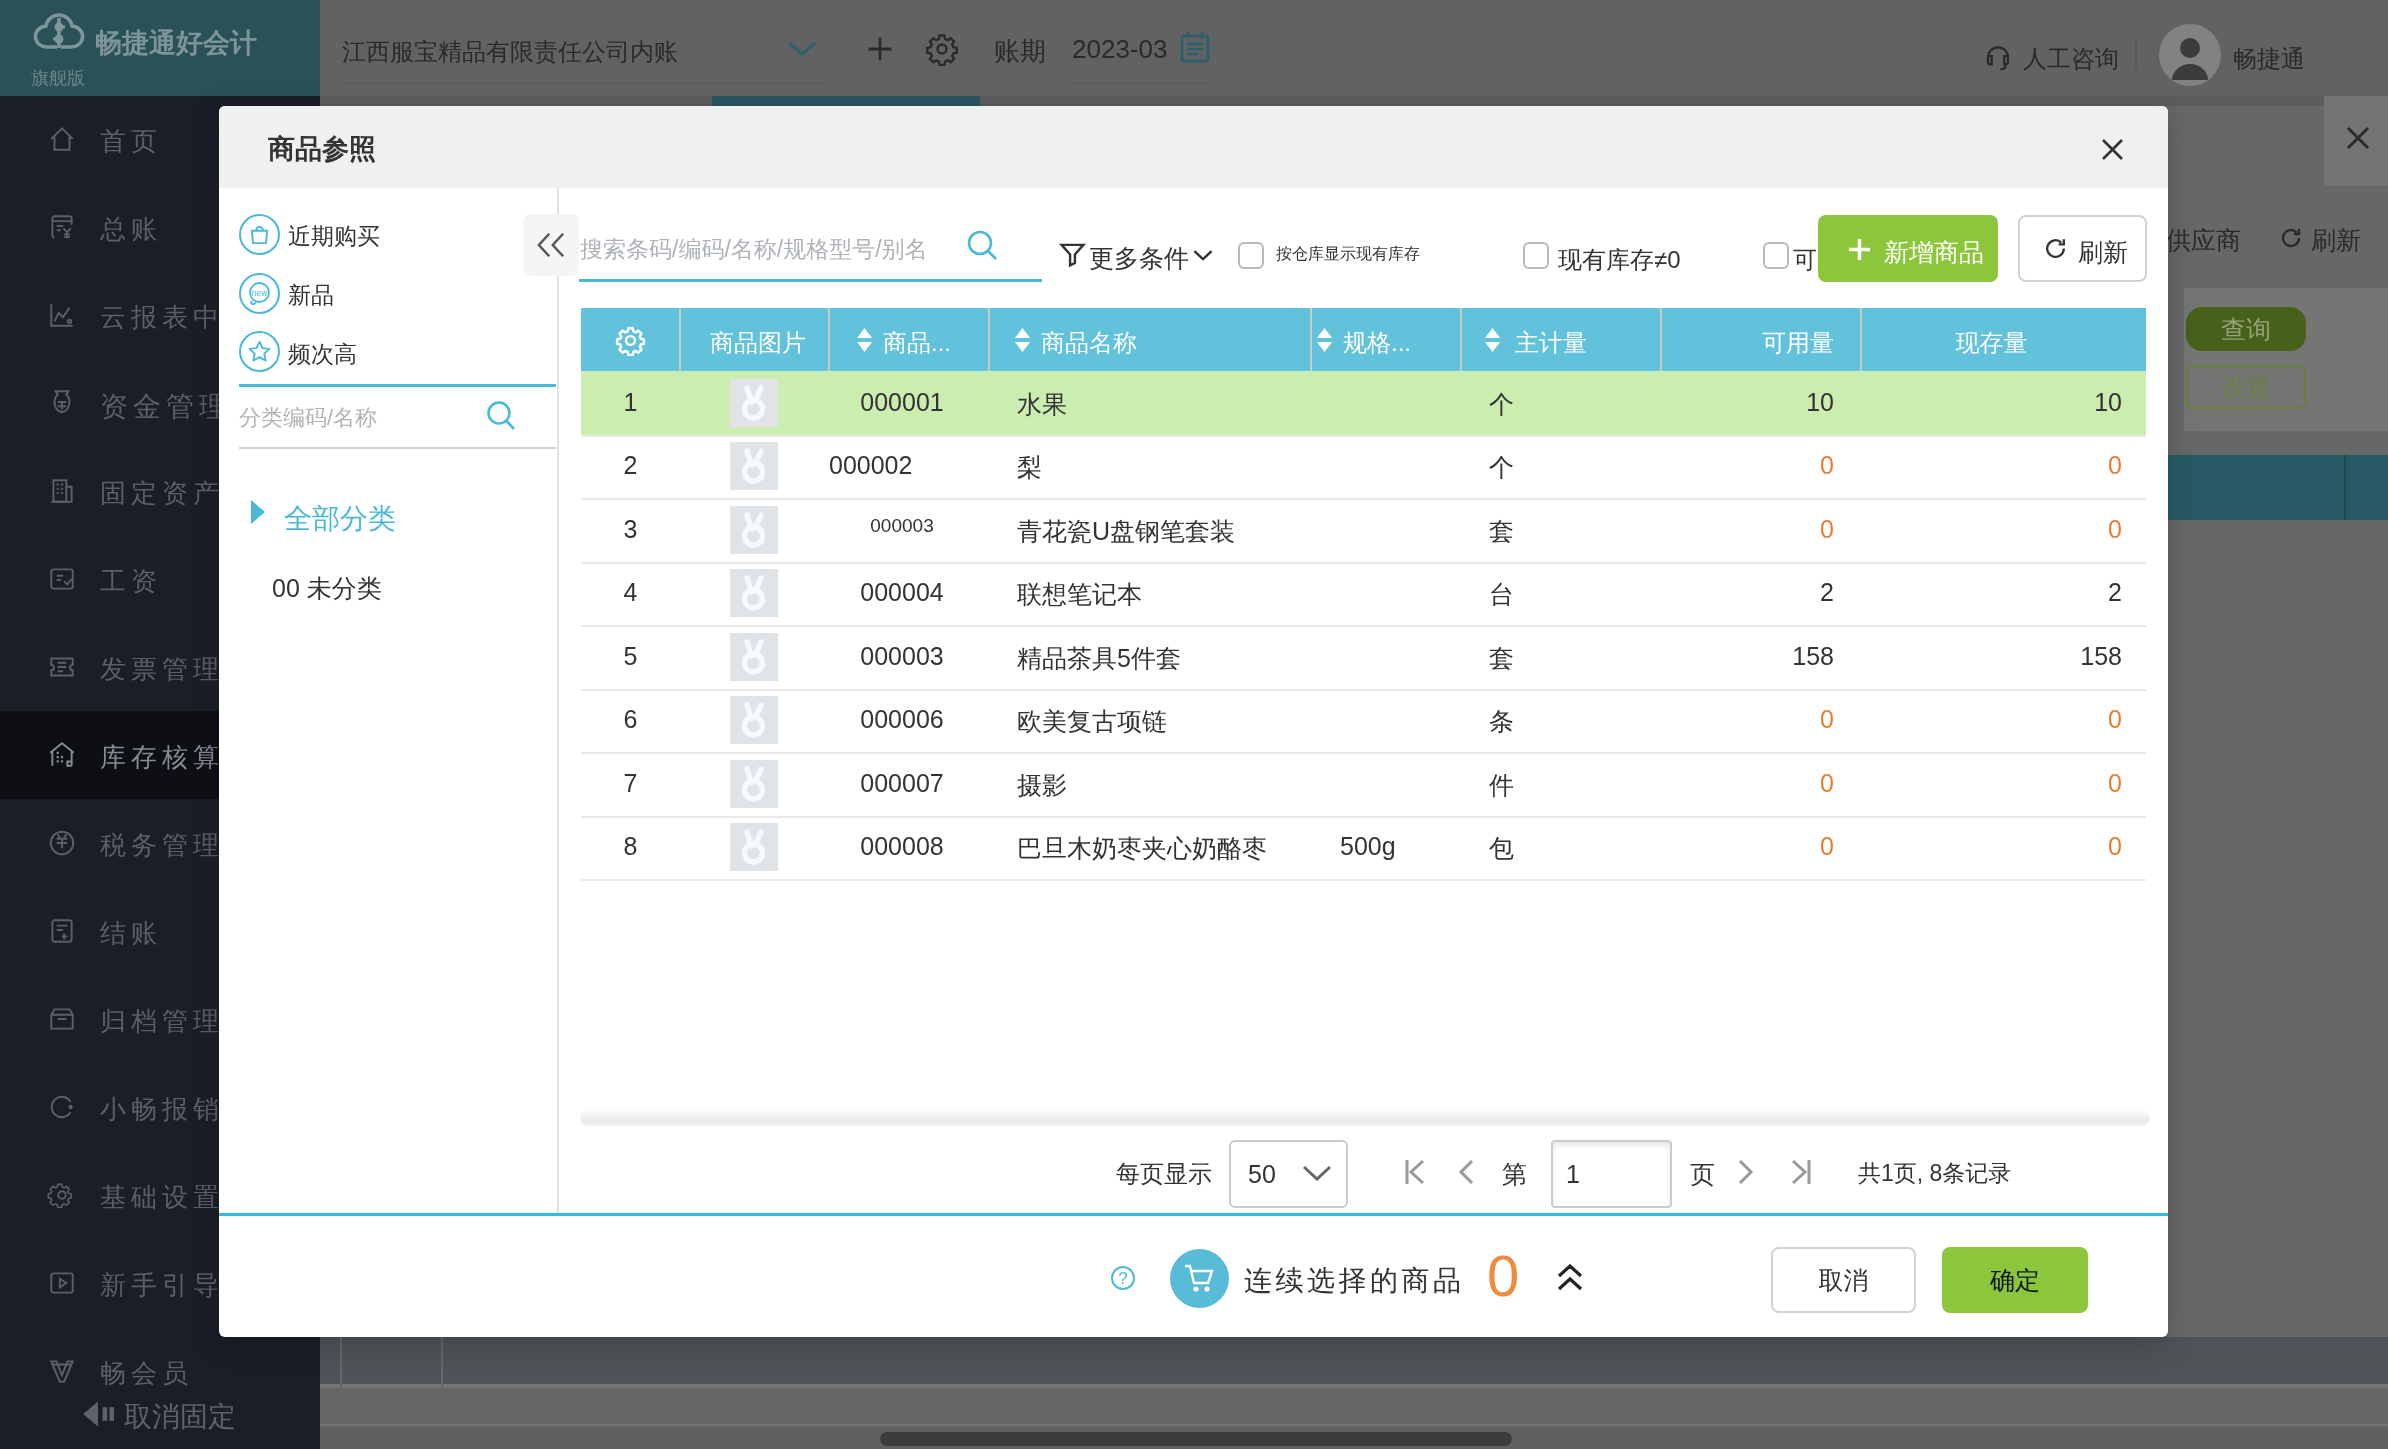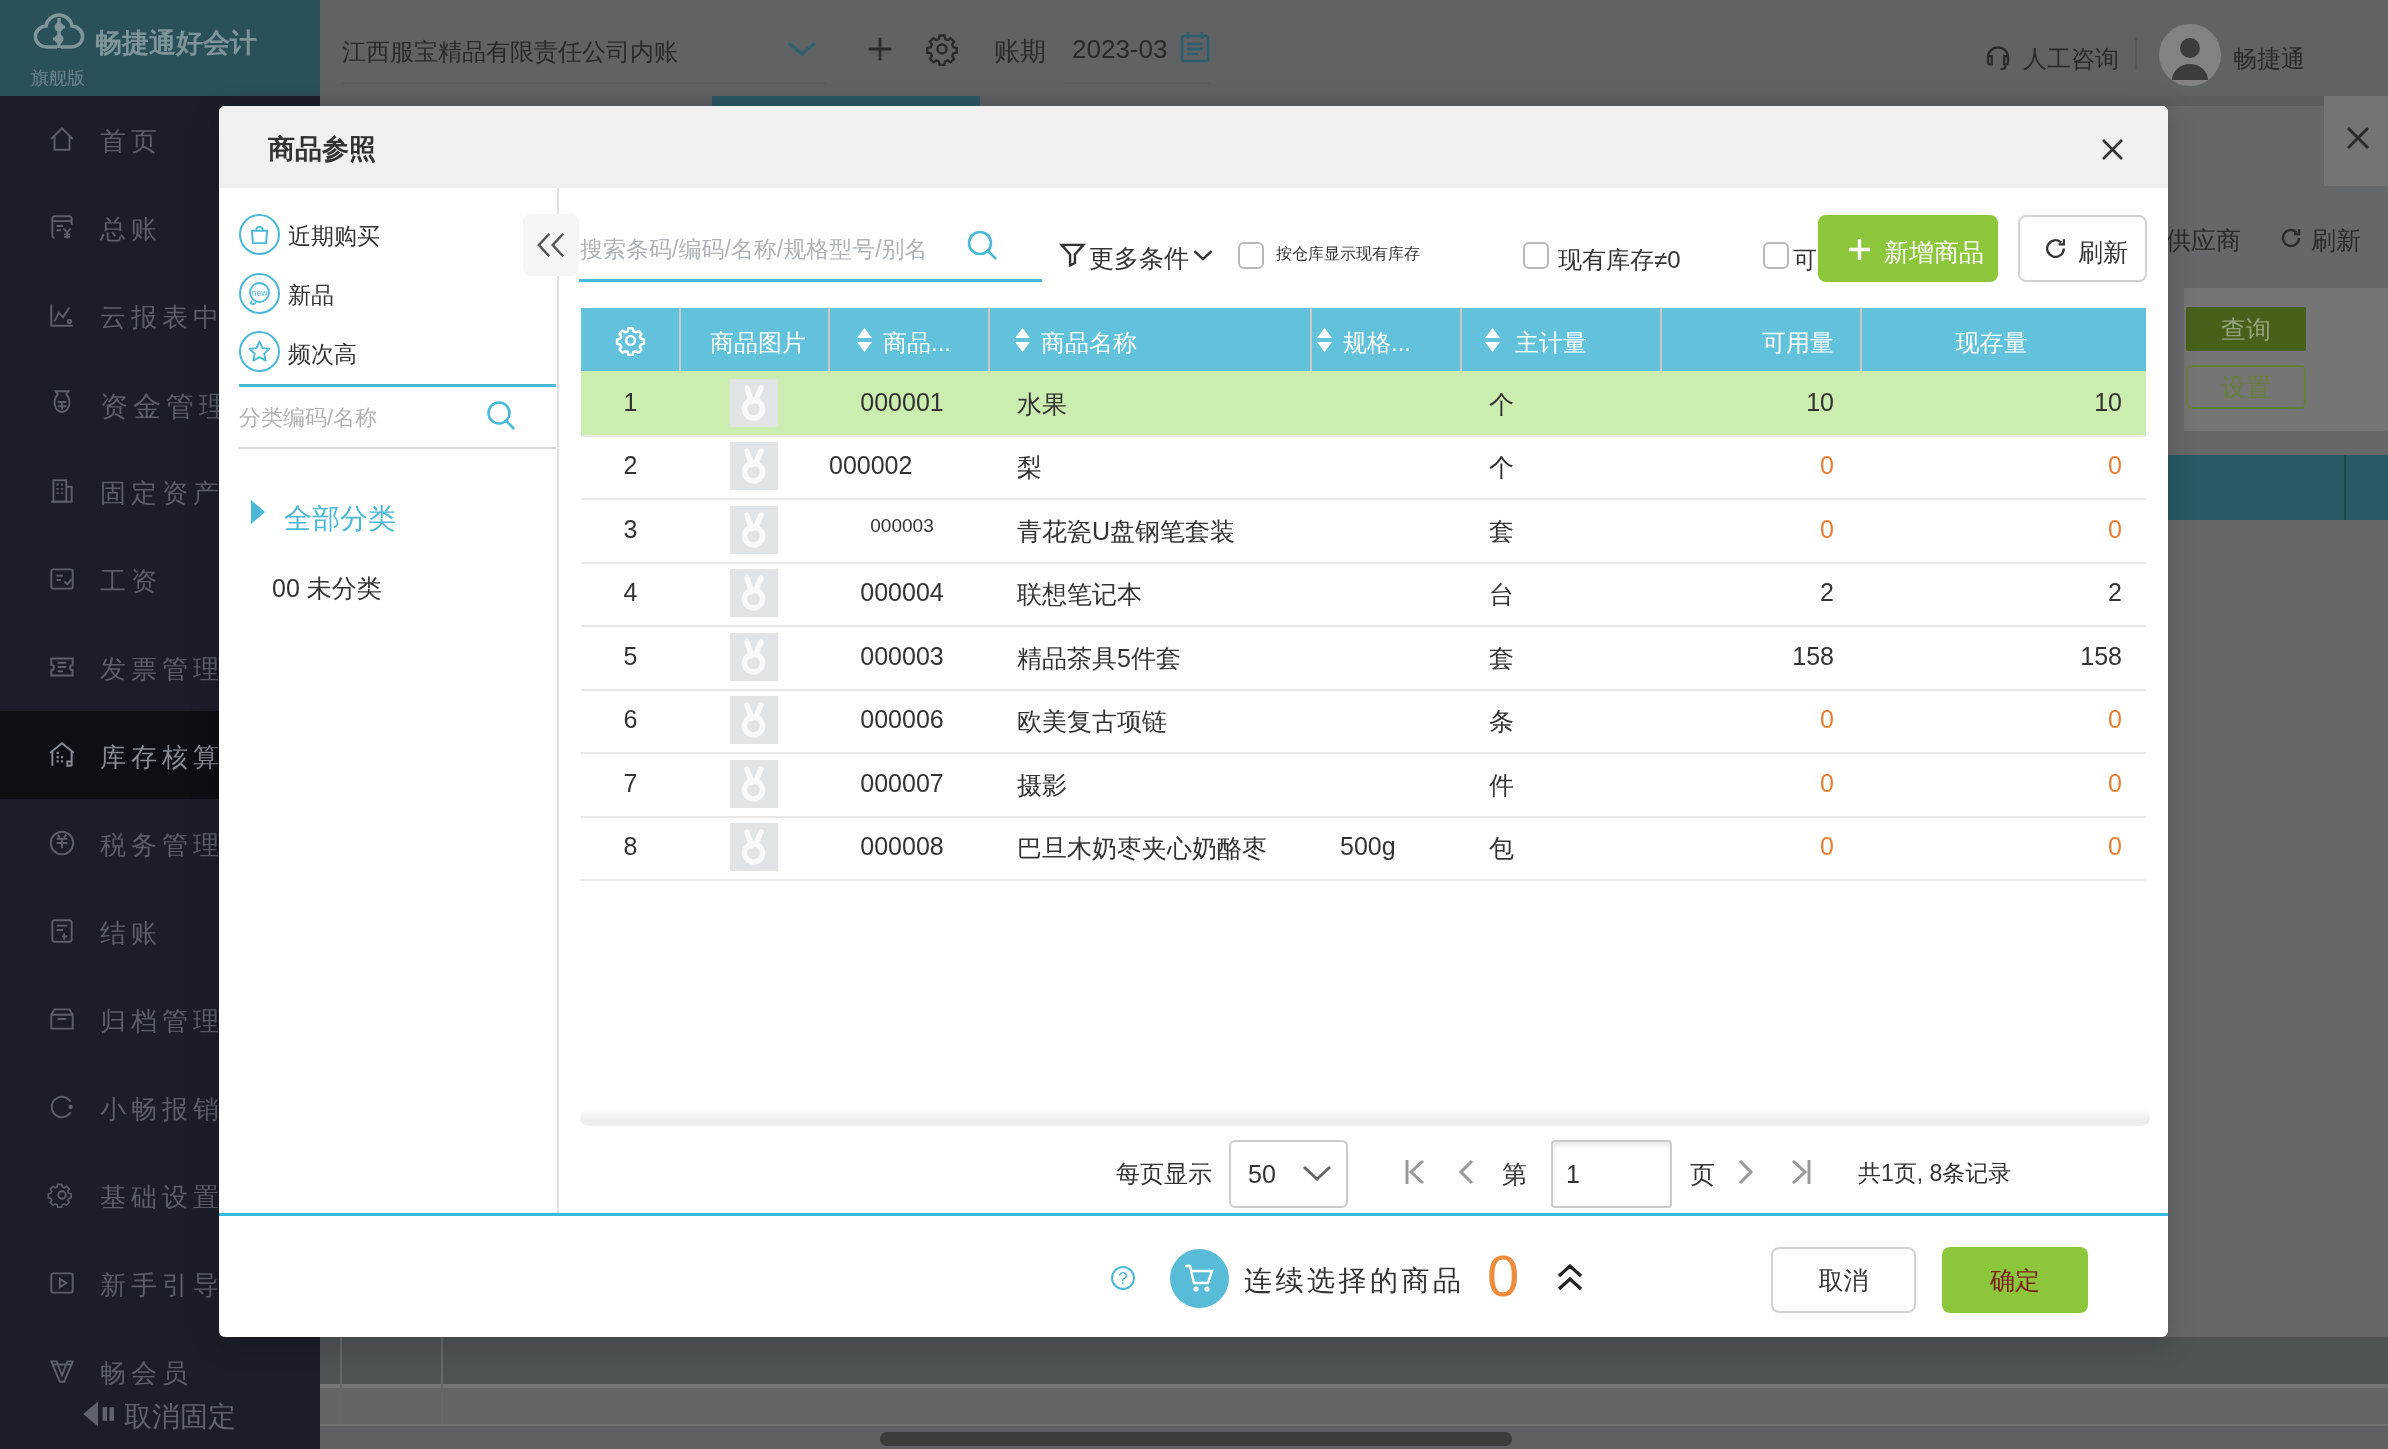--- a/index.html
+++ b/index.html
@@ -53,21 +53,21 @@
 <svg class="abs" style="left:2346px;top:126px" width="24" height="24" viewBox="0 0 24 24">
     <path d="M2 2 L22 22 M22 2 L2 22" stroke="#2a2a2a" stroke-width="3" fill="none"></path>
   </svg>
 <div class="abs" style="left:2166px;top:224px;font-size:25px;color:#2a2a2a">供应商</div>
 <svg class="abs" style="left:2279px;top:226px" width="24" height="24" viewBox="0 0 24 24">
     <path fill="none" stroke="#2a2a2a" stroke-width="2.4" d="M20 12a8 8 0 1 1-2.4-5.7"></path>
     <path d="M20 3 v5 h-5" fill="none" stroke="#2a2a2a" stroke-width="2.4"></path>
   </svg>
 <div class="abs" style="left:2311px;top:224px;font-size:25px;color:#2a2a2a">刷新</div>
 <div class="abs" style="left:2184px;top:288px;width:204px;height:143px;background:#757575"></div>
-<div class="abs" style="left:2186px;top:307px;width:120px;height:44px;background:#47601a;border-radius:2px;color:#95a37b;font-size:25px;text-align:center;line-height:44px">查询</div>
+<div class="abs" style="left:2186px;top:307px;width:120px;height:44px;background:#47601a;border-radius:16px;color:#95a37b;font-size:25px;text-align:center;line-height:44px">查询</div>
 <div class="abs" style="left:2186px;top:365px;width:120px;height:44px;border:2px solid #69803c;border-radius:6px;color:#69803c;font-size:25px;text-align:center;line-height:40px">设置</div>
 <div class="abs" style="left:2100px;top:455px;width:288px;height:65px;background:#275a64"></div>
 <div class="abs" style="left:2344px;top:455px;width:2px;height:65px;background:#1d4850"></div>
 
 <div class="abs" style="left:320px;top:1337px;width:2068px;height:47px;background:#4e5356"></div>
 <div class="abs" style="left:320px;top:1384px;width:2068px;height:4px;background:#757575"></div>
 <div class="abs" style="left:320px;top:1388px;width:2068px;height:36px;background:#656565"></div>
 <div class="abs" style="left:320px;top:1424px;width:2068px;height:2px;background:#747474"></div>
 <div class="abs" style="left:320px;top:1426px;width:2068px;height:23px;background:#606062"></div>
 <div class="abs" style="left:340px;top:1337px;width:2px;height:87px;background:#63686b"></div>
@@ -446,13 +446,13 @@
     <path fill="none" stroke="#fff" stroke-width="2.4" d="M2 3 h5 l4 17 h14 l4-12 H8"></path>
     <circle cx="13" cy="26" r="2.6" fill="#fff"></circle>
     <circle cx="24" cy="26" r="2.6" fill="#fff"></circle>
   </svg>
 <div class="abs" style="left:1244px;top:1262px;font-size:28px;letter-spacing:3.5px;color:#333">连续选择的商品</div>
 <div class="abs" style="left:1487px;top:1242px;font-size:58px;color:#ee8c3d">0</div>
 <svg class="abs" style="left:1557px;top:1264px" width="26" height="28" viewBox="0 0 26 28">
     <path d="M2 12 L13 2 L24 12 M2 25 L13 15 L24 25" stroke="#222" stroke-width="3.2" fill="none"></path>
   </svg>
 <div class="abs" style="left:1771px;top:1247px;width:145px;height:66px;background:#fff;border:2px solid #d2d2d2;border-radius:8px;font-size:25px;color:#333;text-align:center;line-height:62px">取消</div>
-<div class="abs" style="left:1942px;top:1247px;width:146px;height:66px;background:#8cc63a;border-radius:8px;font-size:25px;color:#7f1d1d;text-align:center;line-height:66px">确定</div>
+<div class="abs" style="left:1942px;top:1247px;width:146px;height:66px;background:#8cc63a;border-radius:8px;font-size:25px;color:#0f172a;text-align:center;line-height:66px">确定</div>
 
 </body></html>

